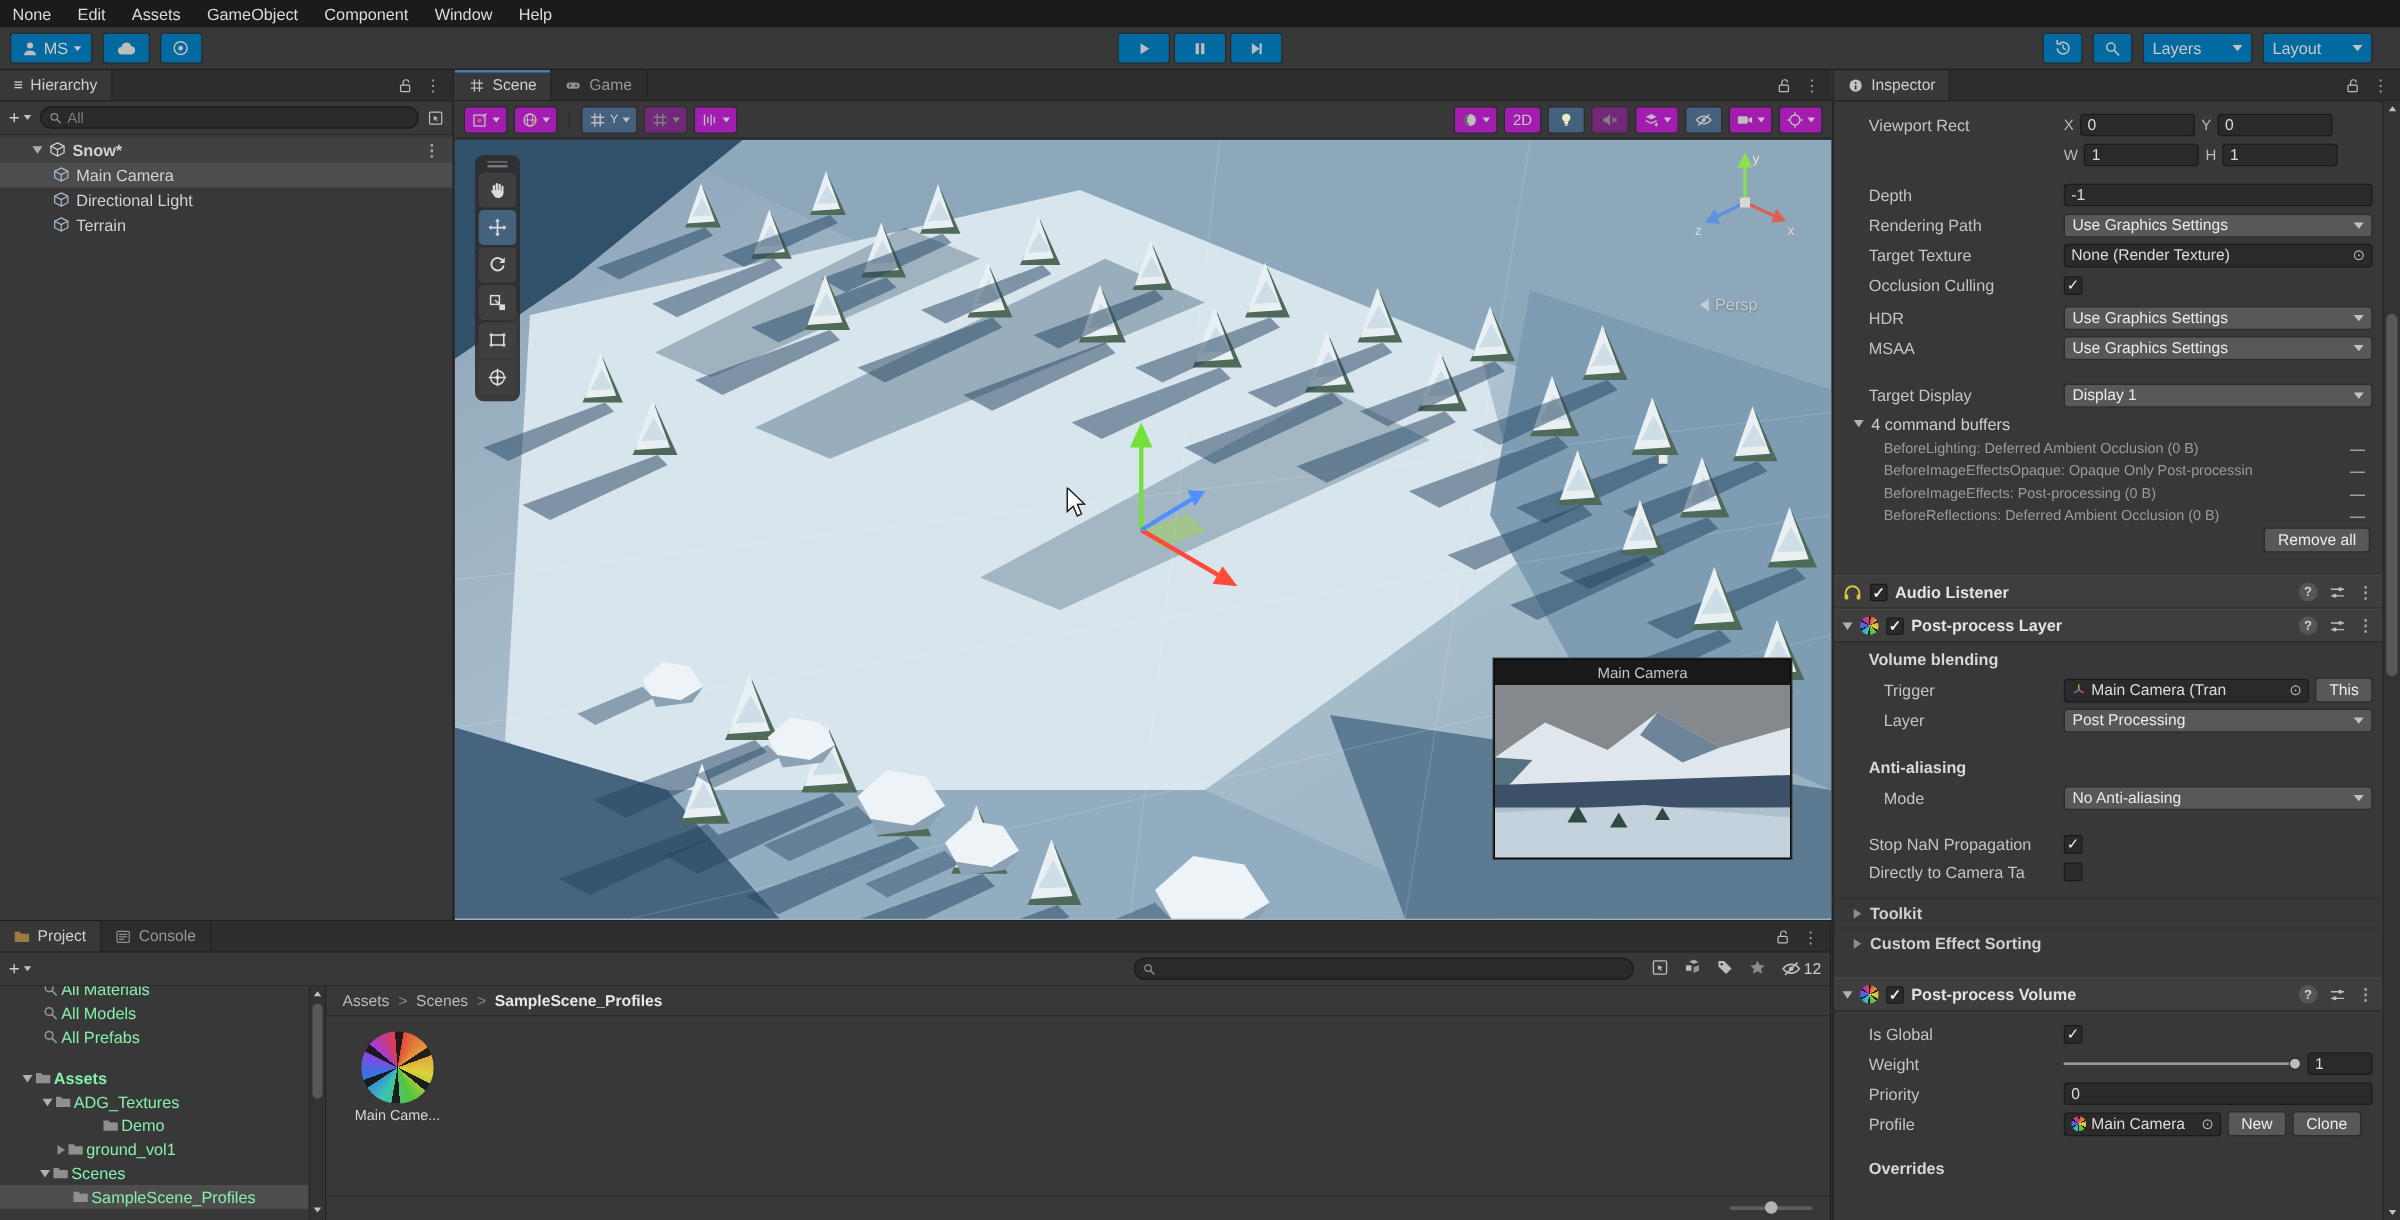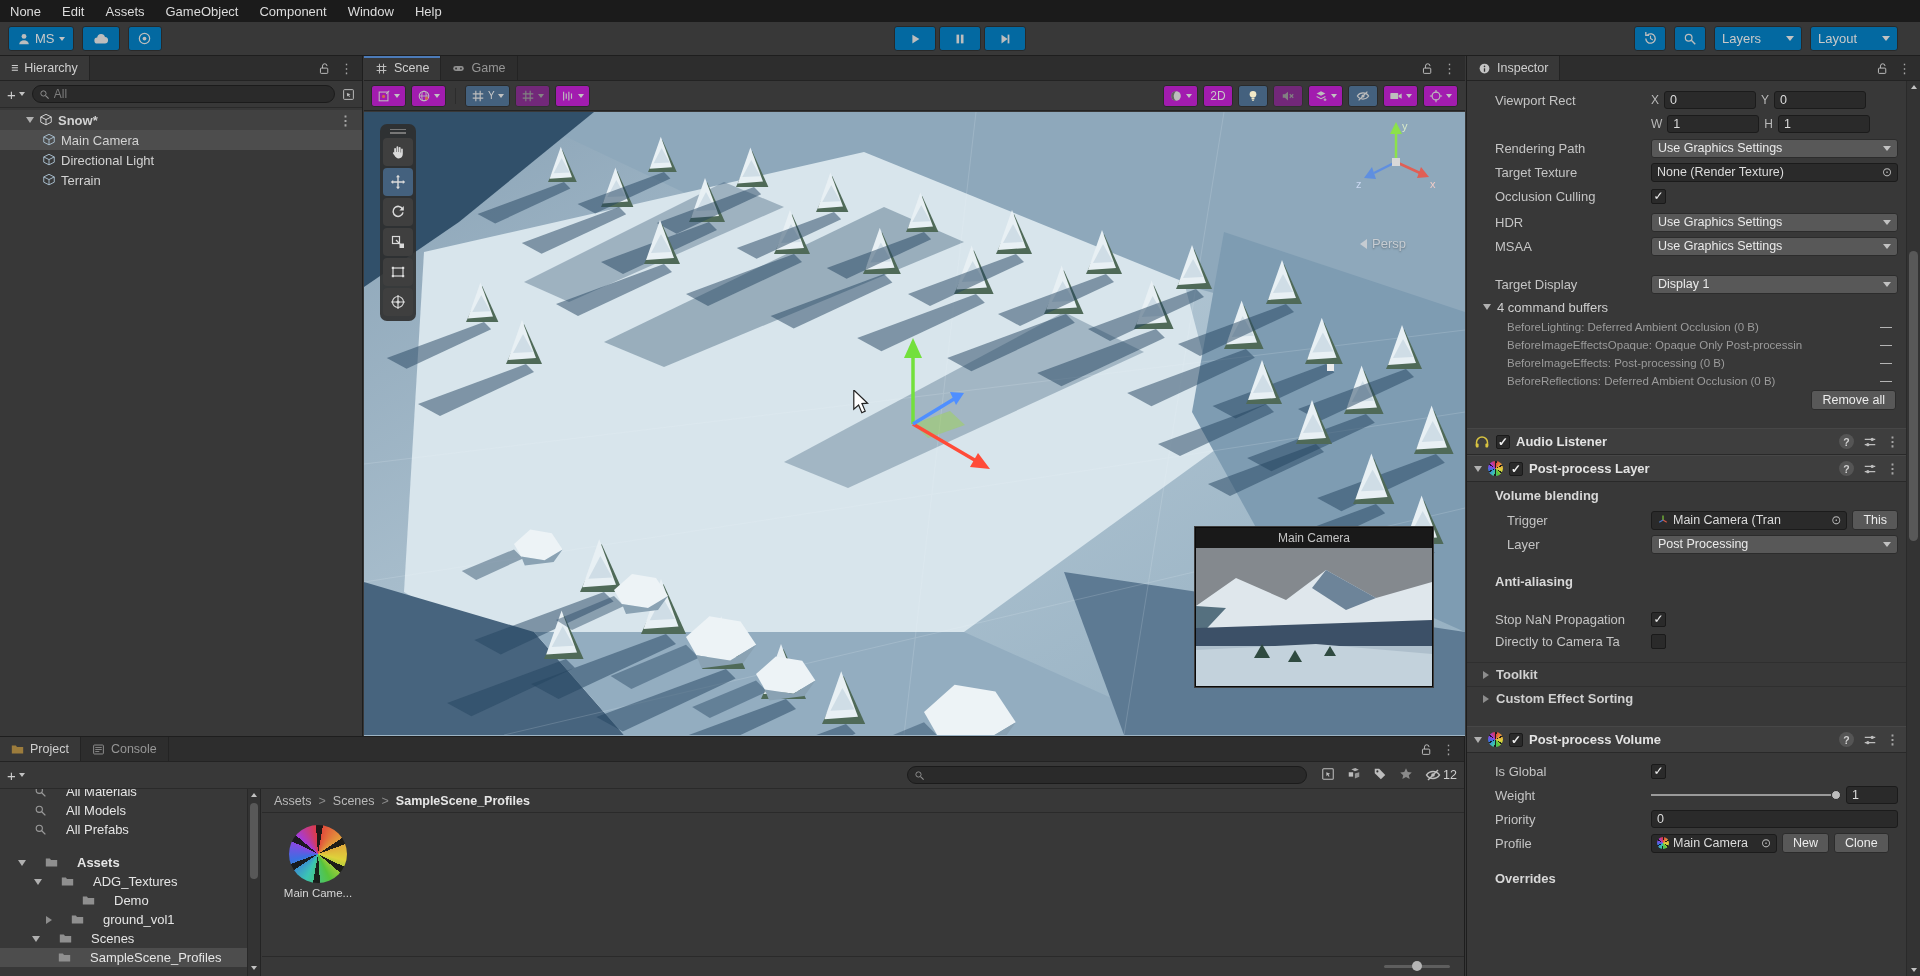--- a/index.html
+++ b/index.html
@@ -98,21 +98,21 @@
 .slid .track{position:absolute;left:0;right:0;top:7px;height:2px;background:#5b5b5b}
 .slid .fill{position:absolute;left:0;right:8px;top:7px;height:2px;background:#9a9a9a}
 .slid .thumb{position:absolute;right:0;top:3px;width:10px;height:10px;border-radius:50%;background:#bdbdbd;border:1px solid #2a2a2a}
 .vscroll{position:absolute;right:0;top:25px;bottom:0;width:14px;background:#333;border-left:1px solid #2a2a2a}
 .vscroll .th{position:absolute;left:2px;right:2px;border-radius:5px;background:#585858}
 .sarrow{position:absolute;left:0;right:0;height:12px;display:flex;align-items:center;justify-content:center}
 
 .project{left:0;top:736px;width:1465px;height:240px;border-top:1px solid #1e1e1e;border-right:1px solid #1e1e1e}
 .pbody{position:absolute;left:0;top:52px;right:0;bottom:0}
 .ptree{position:absolute;left:0;top:0;bottom:0;width:261px;border-right:1px solid #242424;overflow:hidden}
-.prow{height:19px;display:flex;align-items:center;gap:19px;padding-left:34px;font-size:13px;color:#e5e5e5;white-space:nowrap}
+.prow{height:19px;display:flex;align-items:center;gap:2px;padding-left:34px;font-size:13px;color:#86efac;white-space:nowrap}
 .prow .ic{width:13px;height:13px;color:#9a9a9a}
 .prow .fic{color:#8f8f8f}
 .prow.b{font-weight:bold}
 .prow.sel{background:#4d4d4d}
 .treescroll{position:absolute;right:0;top:0;bottom:0;width:13px;background:#333;border-left:1px solid #282828}
 .pmain{position:absolute;left:262px;top:0;right:0;bottom:0}
 .crumbs{height:24px;display:flex;align-items:center;gap:7px;padding-left:12px;border-bottom:1px solid #2a2a2a;font-size:12.5px;color:#b9b9b9}
 .crumbs .cur{color:#e6e6e6;font-weight:bold}
 .crumbs .sep{color:#8b8b8b}
 .assetgrid{position:absolute;left:0;top:24px;right:0;bottom:20px;padding:12px 0 0 18px}
@@ -917,20 +917,26 @@
       </div>
       <div class="irow">
         <span class="ilabel"></span>
         <div class="ictl">
           <span class="axlab">W</span>
           <input class="tfield" style="width: 92px;" value="1">
           <span class="axlab">H</span>
           <input class="tfield" style="width: 92px;" value="1">
         </div>
       </div>
+      <div class="irow" style="margin-top:8px">
+        <span class="ilabel">Depth</span>
+        <div class="ictl">
+            <input class="tfield" value="-1" style="">
+          </div>
+      </div>
       <div class="irow">
         <span class="ilabel">Rendering Path</span>
         <div class="ictl">
             <div class="dd">
               <span>Use Graphics Settings</span>
               <span class="car"></span>
             </div>
           </div>
       </div>
       <div class="irow">
@@ -1062,20 +1068,29 @@
       <div class="irow">
         <span class="ilabel" style="padding-left:12px">Layer</span>
         <div class="ictl">
             <div class="dd">
               <span>Post Processing</span>
               <span class="car"></span>
             </div>
           </div>
       </div>
       <div class="bsec" style="margin-top:12px">Anti-aliasing</div>
+      <div class="irow">
+        <span class="ilabel" style="padding-left:12px">Mode</span>
+        <div class="ictl">
+            <div class="dd">
+              <span>No Anti-aliasing</span>
+              <span class="car"></span>
+            </div>
+          </div>
+      </div>
       <div class="irow" style="margin-top:14px;height:22px">
         <span class="ilabel">Stop NaN Propagation</span>
         <div class="ictl">
             <span class="chk">
               <span>✓</span>
             </span>
           </div>
       </div>
       <div class="irow" style="height:22px">
         <span class="ilabel">Directly to Camera Ta</span>

